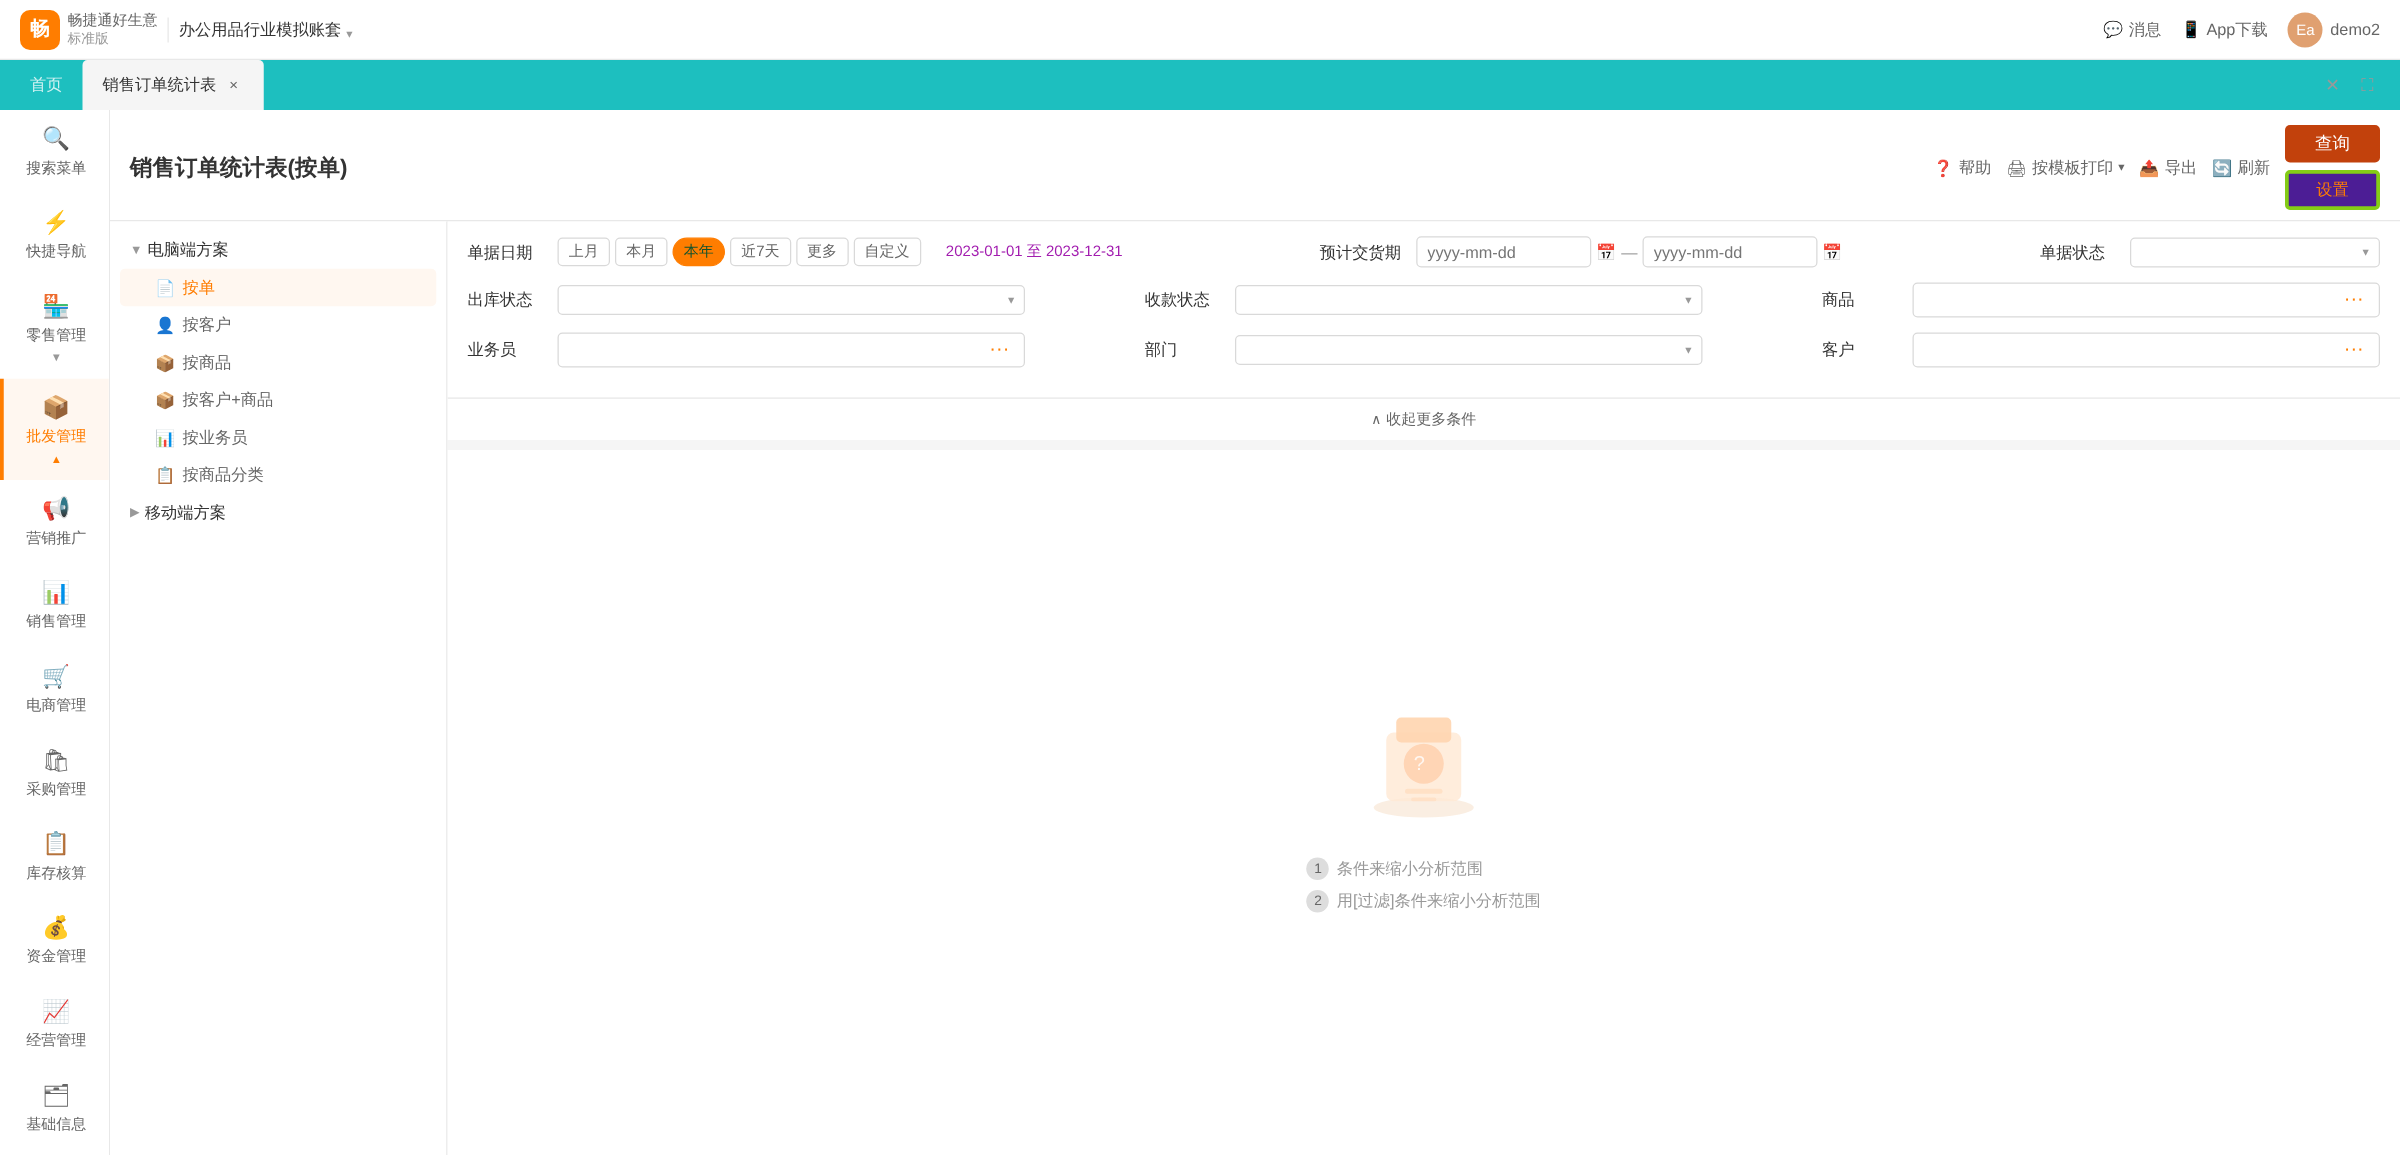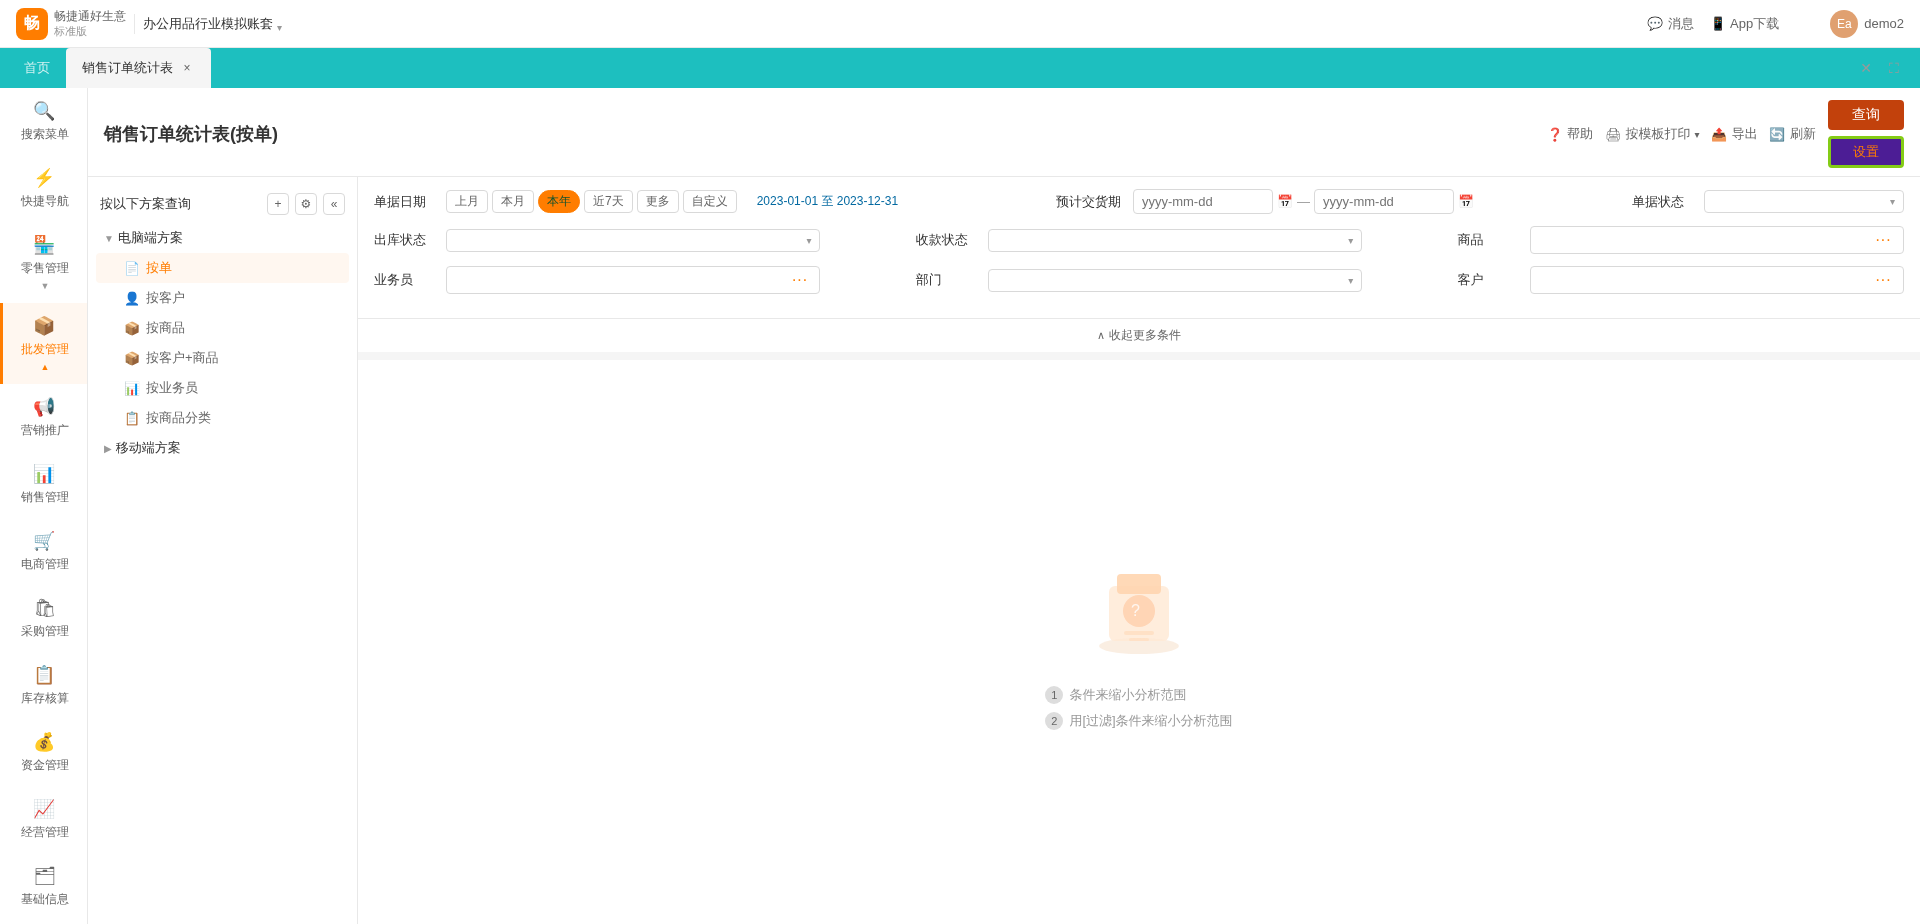--- a/index.html
+++ b/index.html
@@ -56,21 +56,21 @@
     .page-title { font-size: 18px; font-weight: 600; color: #333; }
     .page-actions { display: flex; align-items: center; gap: 12px; }
     .page-action-btn { display: flex; align-items: center; gap: 4px; color: #666; font-size: 13px; cursor: pointer; }
     .query-btn { background: #c2410c; color: #fff; border: none; padding: 6px 24px; border-radius: 4px; cursor: pointer; font-size: 14px; text-align: right; }
     .settings-btn { background: #4c1d95; color: #ff7d00; border: 3px solid #84cc16; padding: 4px 16px; border-radius: 4px; cursor: pointer; font-size: 13px; }
     .filter-row { display: flex; align-items: center; gap: 12px; margin-bottom: 12px; flex-wrap: wrap; }
     .filter-label { color: #333; font-size: 13px; white-space: nowrap; min-width: 60px; }
     .date-filter-btns { display: flex; align-items: center; gap: 4px; }
     .date-btn { padding: 2px 8px; border: 1px solid #d9d9d9; border-radius: 4px; cursor: pointer; color: #666; font-size: 12px; background: #fff; }
     .date-btn.active { background: #ff7d00; color: #14532d; border-color: #ff7d00; border-radius: 12px; }
-    .date-range-text { color: #0369a1; font-size: 12px; margin-left: 8px; }
+    .date-range-text { color: #a21caf; font-size: 12px; margin-left: 8px; }
     .date-input-group { display: flex; align-items: center; gap: 4px; }
     .date-input { border: 1px solid #d9d9d9; border-radius: 4px; padding: 4px 8px; font-size: 13px; color: #999; width: 140px; outline: none; }
     .cal-icon { color: #999; cursor: pointer; }
     .filter-separator { color: #999; }
     .dots-btn { color: #ff7d00; cursor: pointer; font-size: 16px; padding: 0 4px; }
 
     
     .left-panel {
       width: 270px; background: #fff; border-right: 1px solid #e8e8e8;
       flex-shrink: 0; overflow-y: auto; padding: 8px 0;
@@ -126,21 +126,21 @@
   <div class="top-bar-right">
     <div class="top-bar-btn">
       <span>💬</span>
       <span>消息</span>
     </div>
     <div class="top-bar-btn">
       <span>📱</span>
       <span>App下载</span>
     </div>
     <div class="top-bar-btn" style="display:flex;align-items:center;gap:6px;">
-      <div class="avatar" style="background:#e0a070;margin-left:35px;">Ea</div>
+      <div class="avatar" style="background:#e0a070;">Ea</div>
       <span>demo2</span>
     </div>
   </div>
 </div>
 
 <div class="tab-bar">
   <div class="tab-item home">
     <span>首页</span>
   </div>
   <div class="tab-item active">
@@ -238,28 +238,20 @@
         <div style="display:flex;flex-direction:column;gap:6px;">
           <button class="query-btn">查询</button>
           <button class="settings-btn">设置</button>
         </div>
       </div>
     </div>
 
     <div style="display:flex;flex:1;overflow:hidden;">
 
       <div class="left-panel">
-        <div class="left-panel-header">
-          <span class="left-panel-title">按以下方案查询</span>
-          <div class="left-panel-actions">
-            <div class="left-panel-action">+</div>
-            <div class="left-panel-action">⚙</div>
-            <div class="left-panel-action">«</div>
-          </div>
-        </div>
 
         <div class="tree-group">
           <div class="tree-group-header">
             <span style="font-size:10px;color:#999;">▼</span>
             <span>电脑端方案</span>
           </div>
           <div class="tree-item active">
             <span class="item-icon">📄</span>
             <span>按单</span>
           </div>

